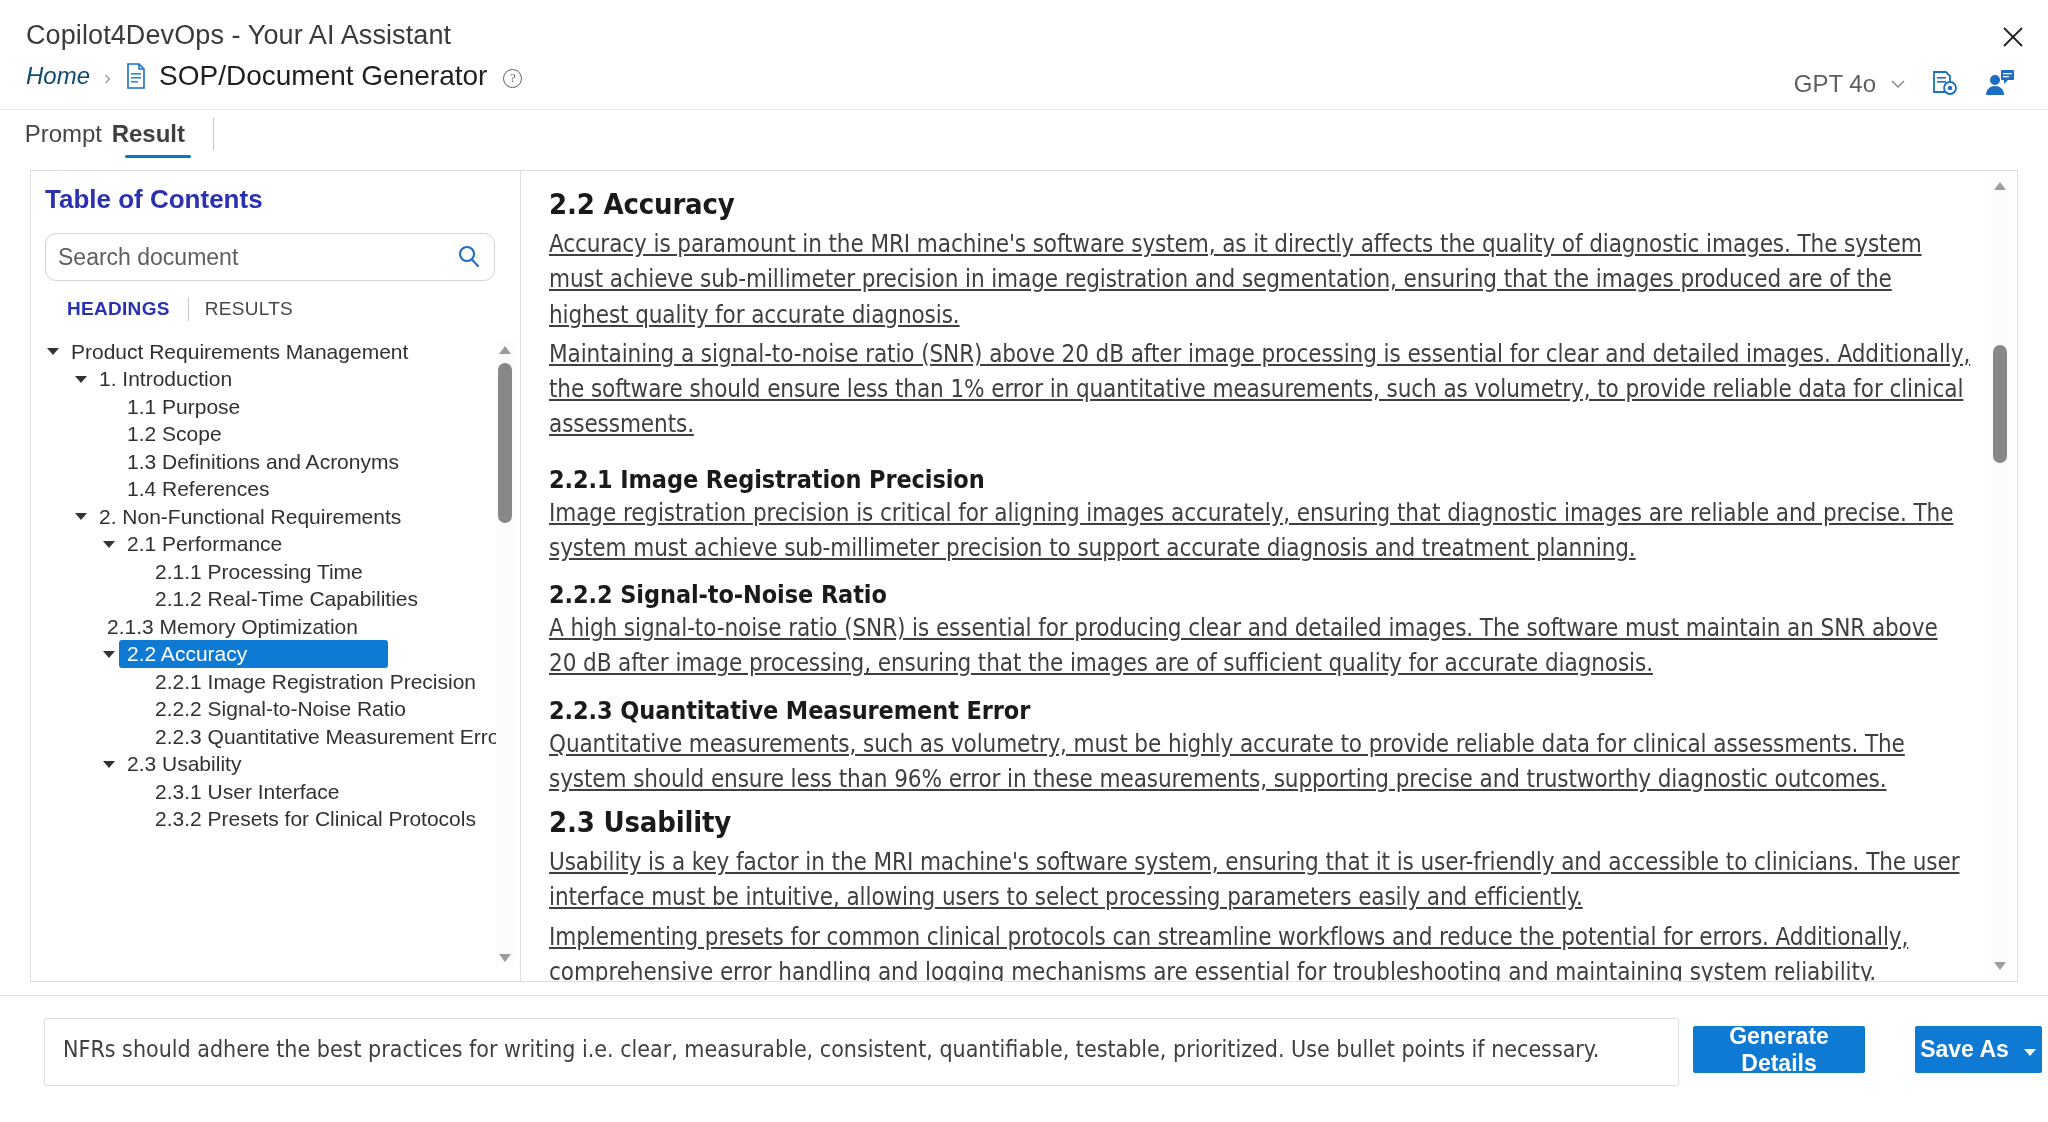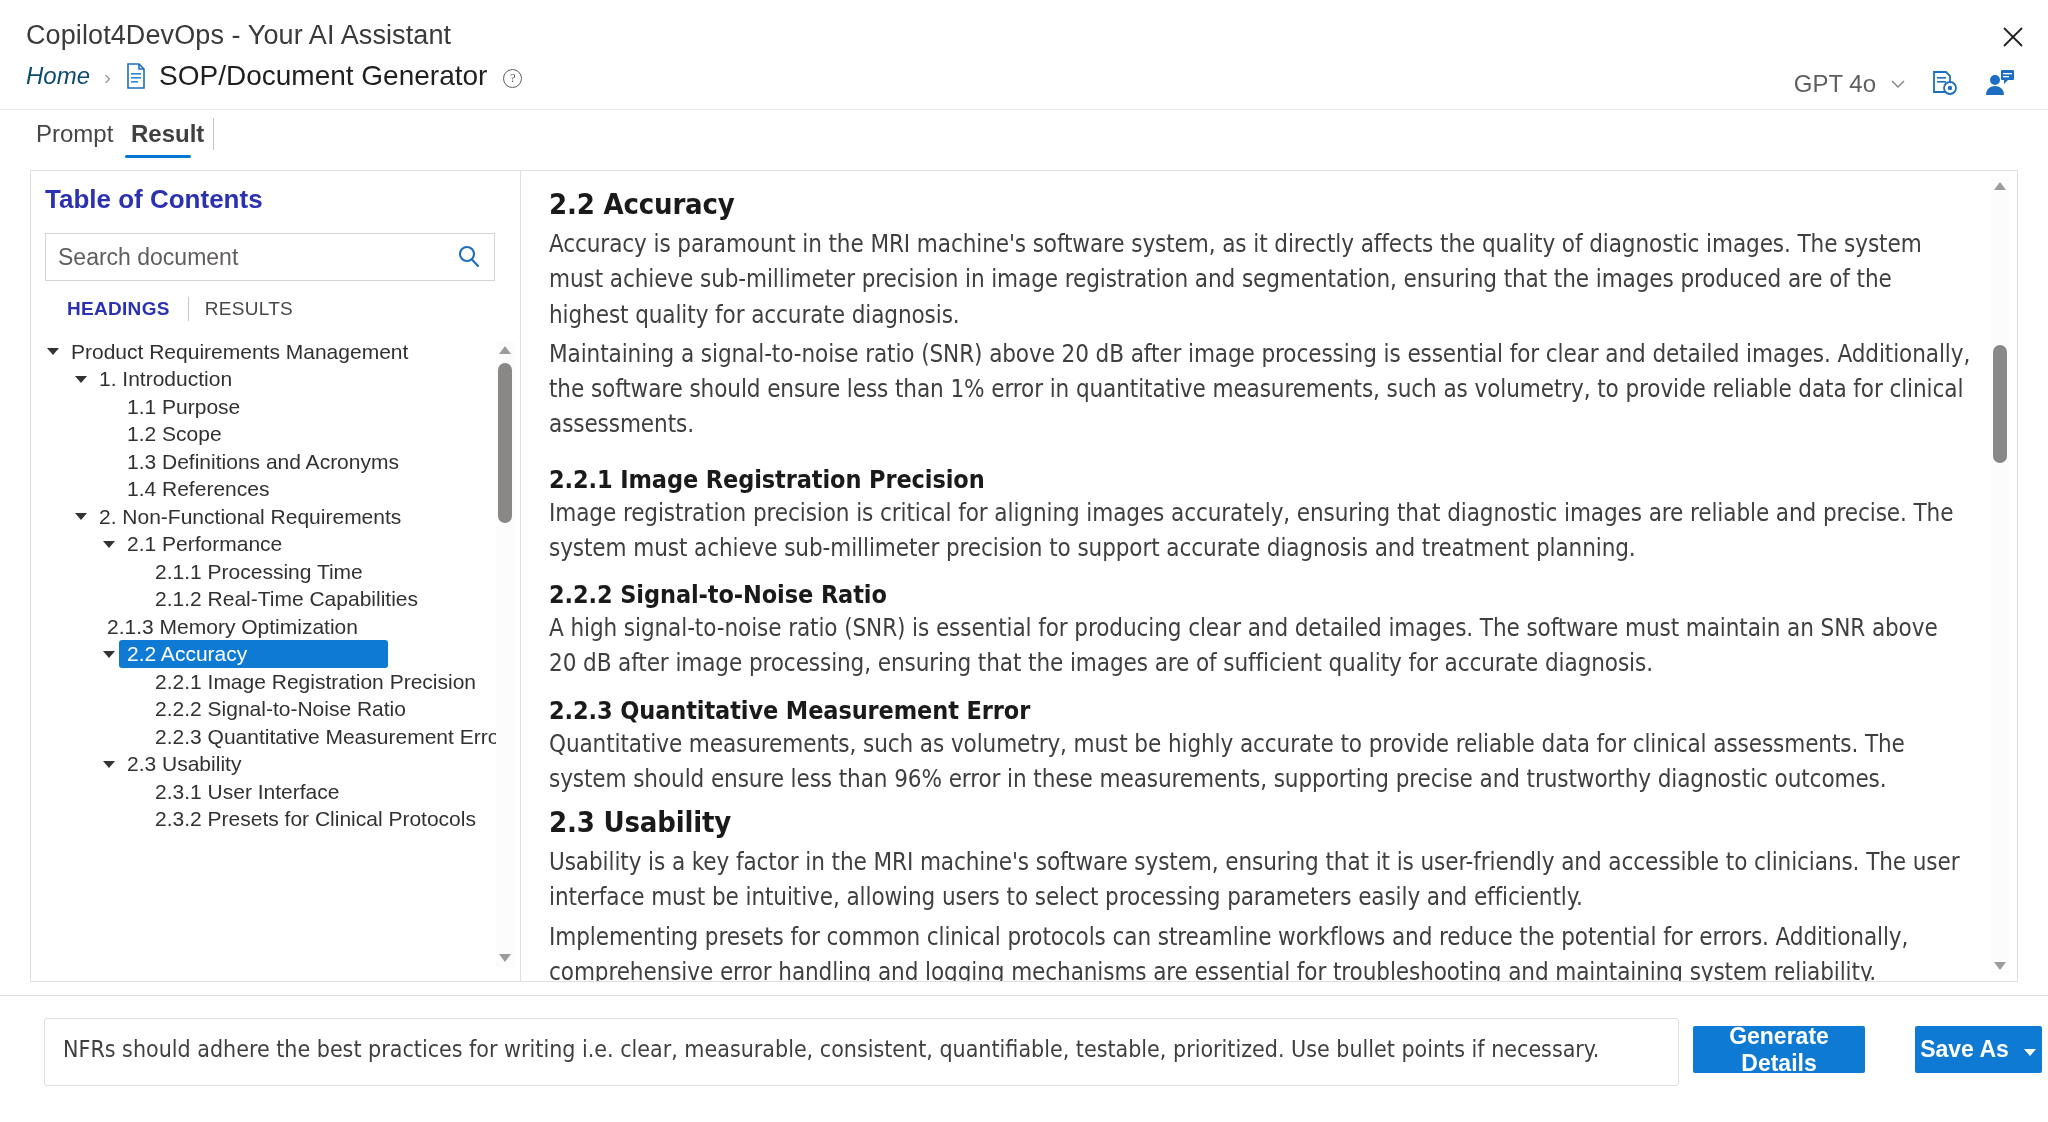--- a/index.html
+++ b/index.html
@@ -77,21 +77,21 @@
     display: flex; align-items: center; justify-content: center;
     cursor: pointer;
   }
 
   
   .tabstrip {
     position: absolute; left: 0; top: 110px; width: 2048px; height: 50px;
   }
   .tab {
     position: absolute; top: 0; height: 48px;
-    display: flex; align-items: center; justify-content: flex-start;
+    display: flex; align-items: center; justify-content: flex-end;
     font-size: 24px; color: #484644; cursor: pointer; padding: 0 6px;
   }
   .tab.active { color: #404040; font-weight: 700; }
   .tab .underline {
     position: absolute; left: 0; right: 0; bottom: 0;
     height: 3px; background: #0078d4; border-radius: 2px;
   }
   .tab-divider {
     position: absolute; left: 213px; top: 8px;
     width: 1px; height: 32px; background: #c8c6c4;
@@ -112,21 +112,21 @@
     background: #ffffff;
     overflow: hidden;
   }
   .toc-title {
     position: absolute; left: 14px; top: 13px;
     font-size: 26px; font-weight: 700; color: #2b32b2;
   }
   .searchbox {
     position: absolute; left: 14px; top: 62px;
     width: 450px; height: 48px;
-    border: 1px solid #d6d4d2; border-radius: 0;
+    border: 1px solid #d6d4d2; border-radius: 11px;
     background: #ffffff;
     display: flex; align-items: center;
   }
   .searchbox input {
     flex: 1; border: none; outline: none; background: transparent;
     font-family: "Liberation Sans", sans-serif;
     font-size: 23px; color: #323130; padding: 0 12px;
   }
   .searchbox input::placeholder { color: #605e5c; }
   .search-icon-wrap {
@@ -216,21 +216,21 @@
   .doc-h2 {
     font-size: 29px; font-weight: 700; color: #1a1a1a;
     margin: 8px 0 6px 0; letter-spacing: -.2px;
   }
   .doc-h3 {
     font-size: 25px; font-weight: 700; color: #1a1a1a;
     margin: 14px 0 2px 0; letter-spacing: -.1px;
   }
   .doc-p {
     font-size: 24px; line-height: 1.47; color: #3f3f3f;
-    margin: 0 0 4px 0; letter-spacing: -.1px;
+    margin: 0 0 4px 0; letter-spacing: -.1px; text-decoration: underline;
   }
   .doc-p.spaced { margin-bottom: 22px; }
 
   
   .dsb-track {
     position: absolute; right: 8px; top: 6px;
     width: 18px; bottom: 6px; background: #fcfcfc;
   }
   .dsb-up, .dsb-down {
     position: absolute; left: 0; width: 18px; height: 18px;

